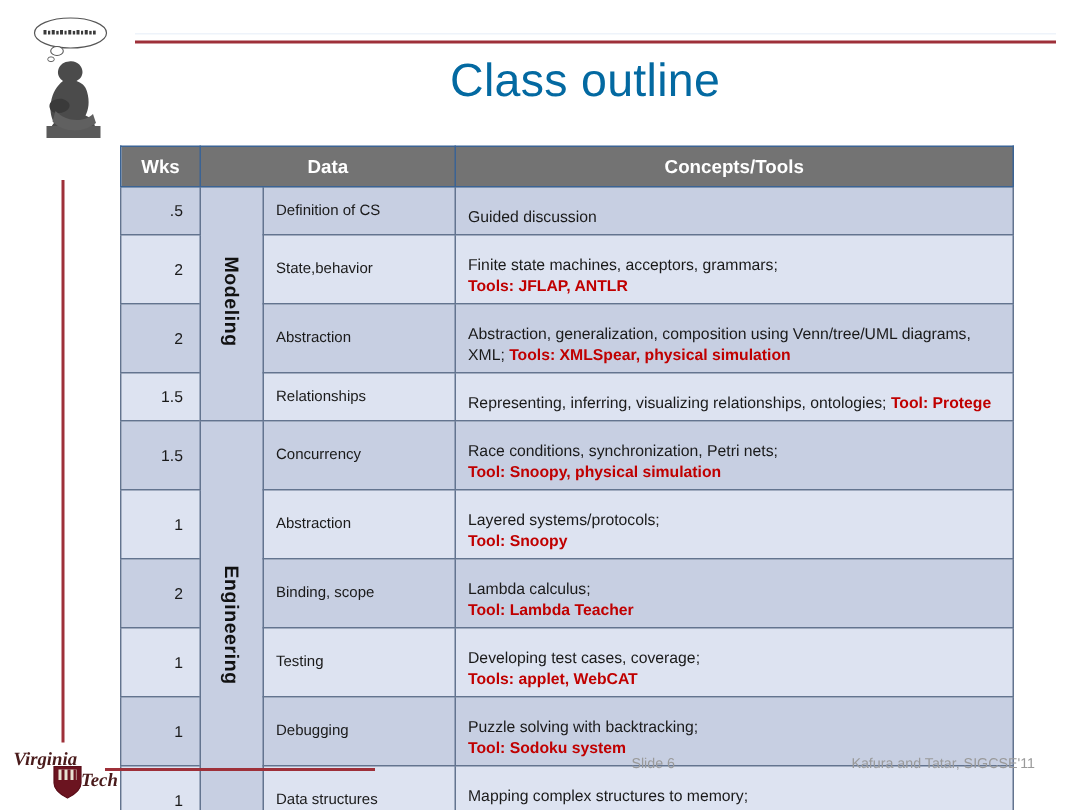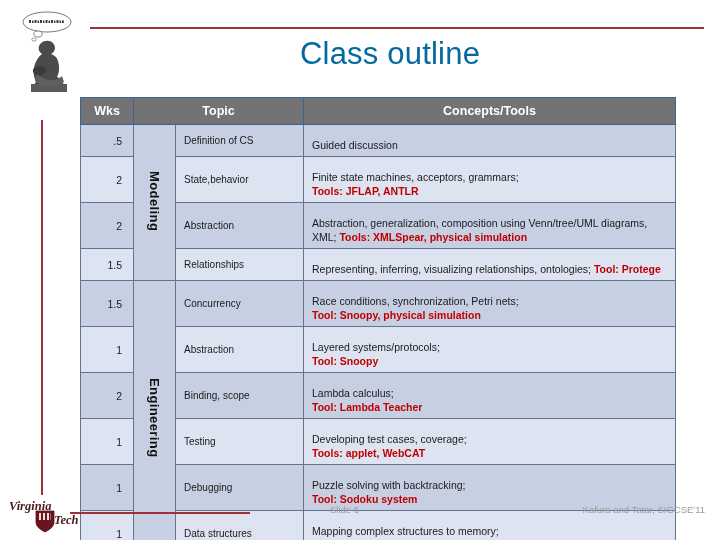--- a/index.html
+++ b/index.html
@@ -154,27 +154,27 @@
     top: 512px;
     width: 180px;
     height: 2px;
     background: #9e3039;
   }
   .slide-num {
     position: absolute;
     left: 330px;
     top: 504px;
     width: 120px;
-    text-align: left;
+    text-align: right;
     font-size: 9.5px;
     color: #9a9a9a;
   }
   .attribution {
     position: absolute;
-    right: 15px;
+    right: 30px;
     top: 504px;
     font-size: 9.5px;
     color: #9a9a9a;
     text-align: right;
   }
 </style>
 </head>
 <body>
 
 <div class="top-rule-outer"></div>
@@ -223,21 +223,21 @@
 <table class="outline-table">
   <colgroup>
     <col class="col-wks">
       <col class="col-cat">
       <col class="col-topic">
       <col class="col-concepts">
   </colgroup>
   <thead>
     <tr>
       <th colspan="1">Wks</th>
-      <th colspan="2">Topic</th>
+      <th colspan="2">Data</th>
       <th>Concepts/Tools</th>
     </tr>
   </thead>
   <tbody>
       <tr>
         <td class="wks-cell band-dark">.5</td>
         <td class="category-cell" rowspan="4"><span class="vert-label">Modeling</span></td>
         <td class="topic-cell band-dark">Definition of CS</td>
         <td class="concepts-cell band-dark"><span>Guided discussion</span></td>
       </tr>

